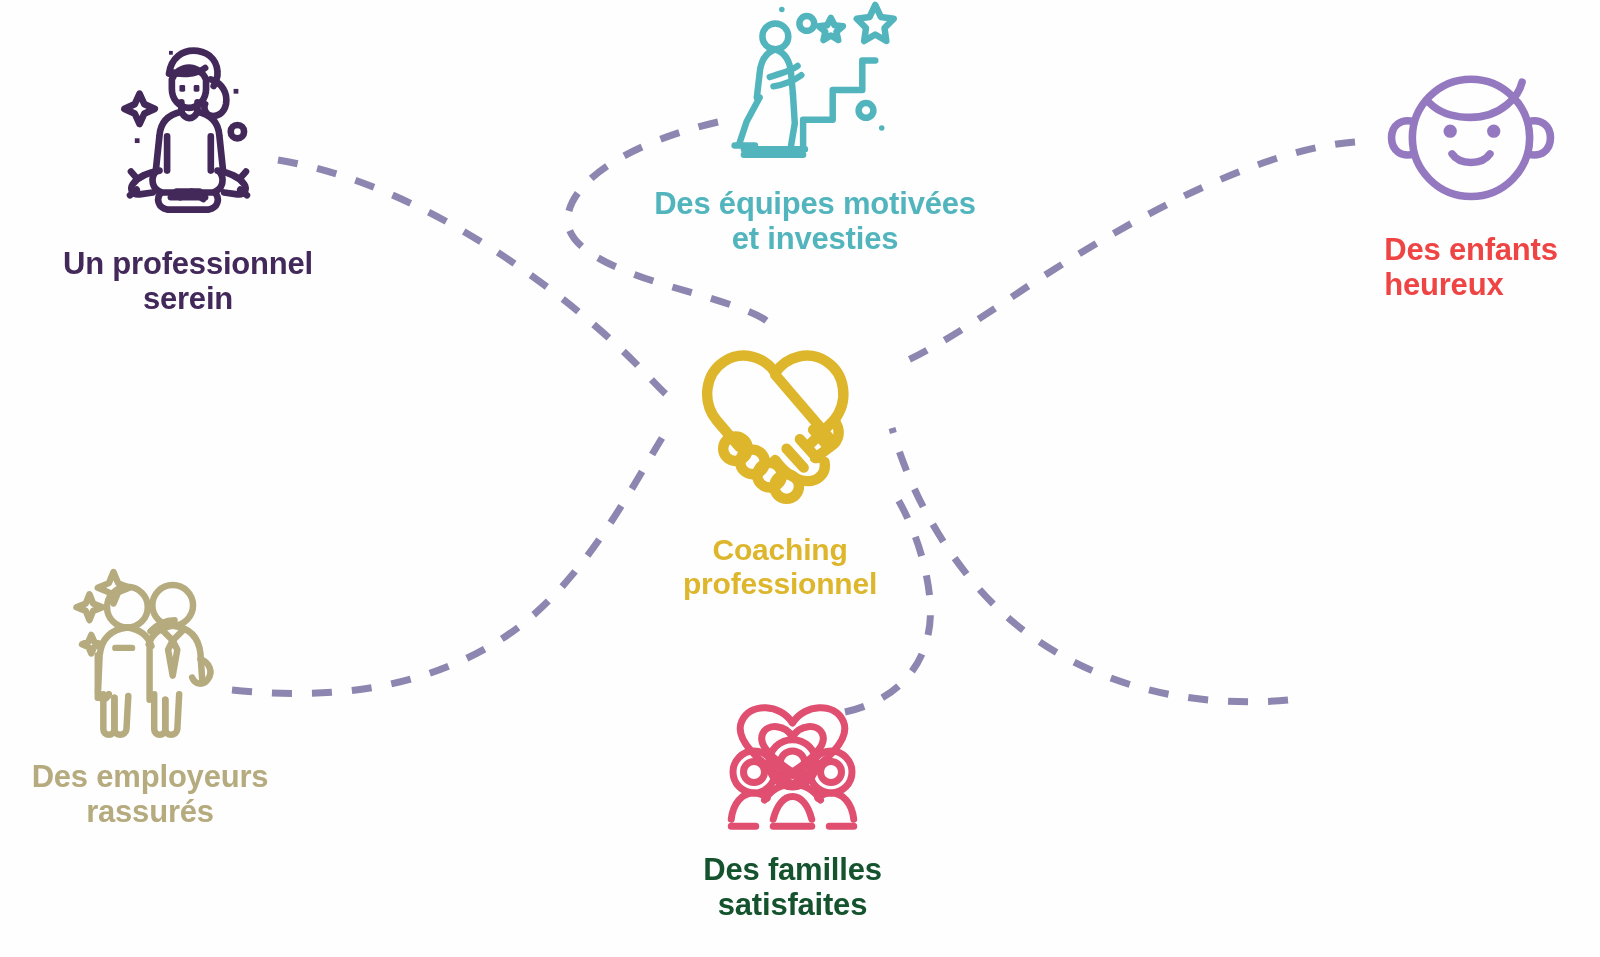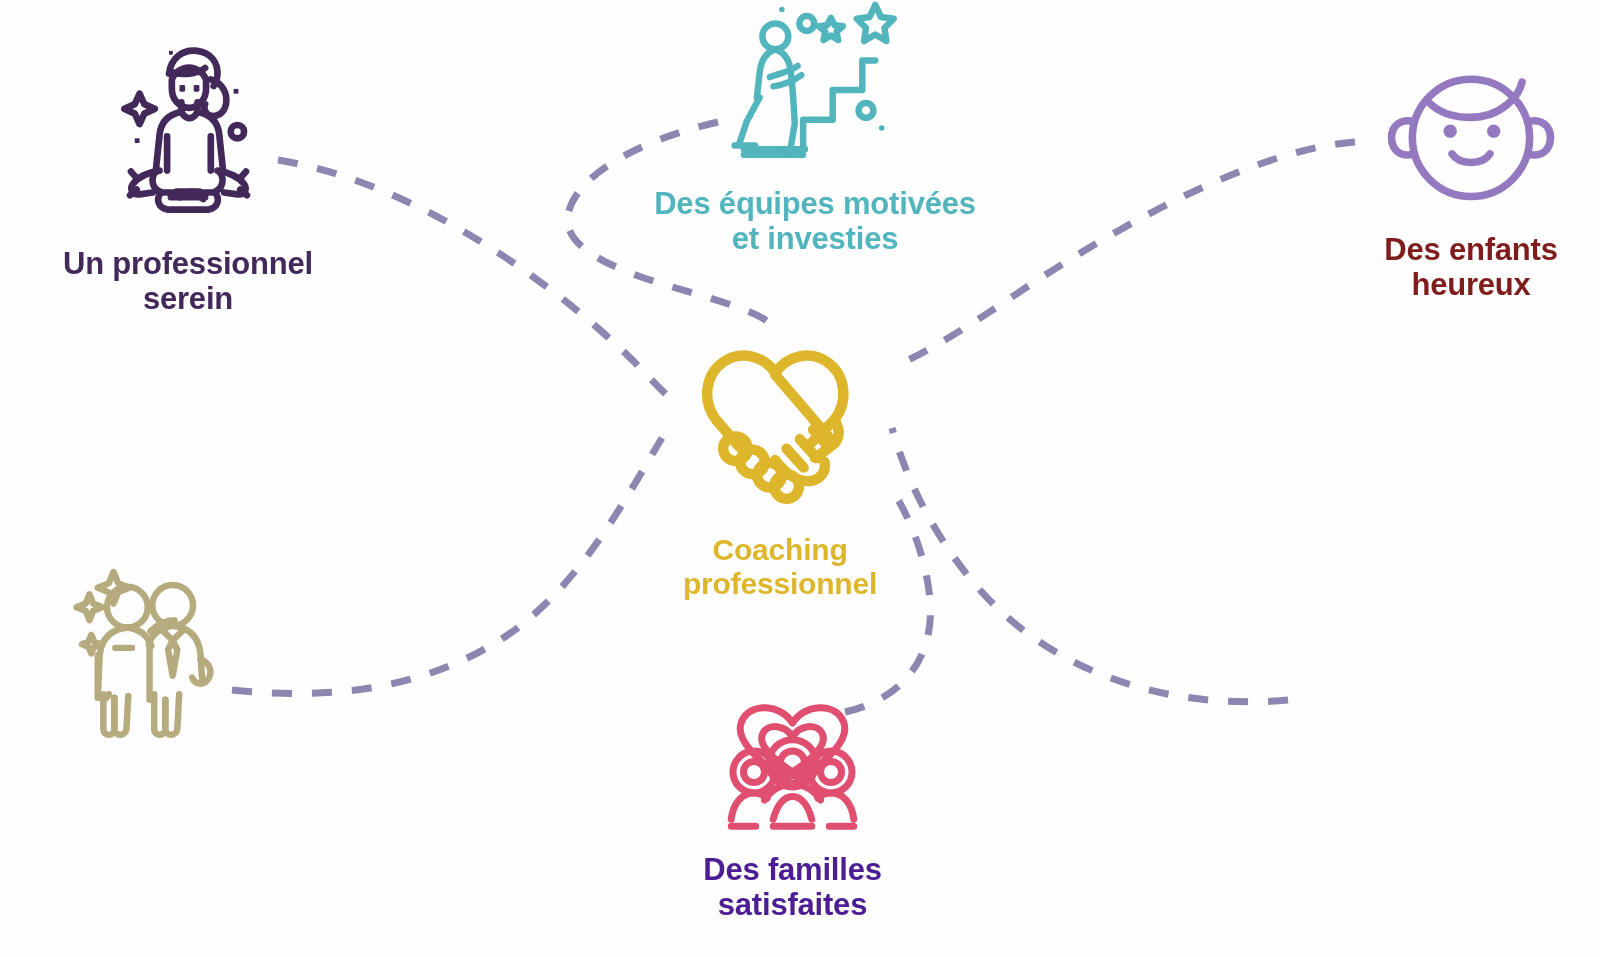--- a/index.html
+++ b/index.html
@@ -24,30 +24,30 @@
   }
 
   
   #node-professionnel{left:28px;  top:30px;  width:320px;}
   #node-professionnel .label{font-size:31px;color:#43285a;margin-top:23px;}
 
   #node-equipes{left:600px; top:-8px; width:420px;}
   #node-equipes .label{font-size:31px;color:#52b5bd;margin-left:10px;}
 
   #node-enfants{left:1340px;top:48px; width:262px;}
-  #node-enfants .label{font-size:31px;color:#7f1d1d;text-align:center;}
+  #node-enfants .label{font-size:31px;color:#ef4444;text-align:left;}
 
   #node-coaching{left:615px; top:335px;width:330px;}
   #node-coaching .label{font-size:30px;color:#ddb62c;margin-top:14px;}
 
   #node-employeurs{left:0px;   top:555px;width:300px;}
   #node-employeurs .label{font-size:31px;color:#b5ab7e;}
 
   #node-familles{left:650px; top:660px;width:285px;}
-  #node-familles .label{font-size:31px;color:#4c1d95;margin-top:14px;}
+  #node-familles .label{font-size:31px;color:#14532d;margin-top:14px;}
 
   #node-structure{left:1282px;top:615px;width:310px;}
   #node-structure .label{font-size:31px;color:#46285c;margin-top:12px;}
 </style>
 </head>
 <body>
 
 <div id="stage">
 
   <svg id="connectors" viewBox="0 0 1600 957">
@@ -221,20 +221,22 @@
         <path d="M62,100 h18"></path>
 
         <path d="M49,150 v38 c0,8 12,8 12,0 v-34"></path>
         <path d="M61,154 v34 c0,8 12,8 13,0 l2,-36"></path>
         <path d="M104,150 v38 c0,8 12,8 12,0 v-32"></path>
         <path d="M116,156 v32 c0,8 12,8 13,0 l2,-38"></path>
 
         <path d="M99,100 v56"></path>
       </svg>
     </span>
+    <span class="label">Des employeurs
+rassurés</span>
   </div>
 
   <div class="node" id="node-familles">
     <span class="icon">
       <svg width="175" height="175" viewBox="0 0 200 200" fill="none" stroke="#e04e70" stroke-width="8" stroke-linecap="round" stroke-linejoin="round">
 
         <path d="M100,72 C86,50 52,48 42,70 C33,90 58,114 100,142 C142,114 167,90 158,70 C148,48 114,50 100,72 Z"></path>
         <path d="M100,88 C92,74 72,72 66,84 C60,97 76,112 100,128 C124,112 140,97 134,84 C128,72 108,74 100,88 Z"></path>
 
         <circle cx="100" cy="118" r="27"></circle>

